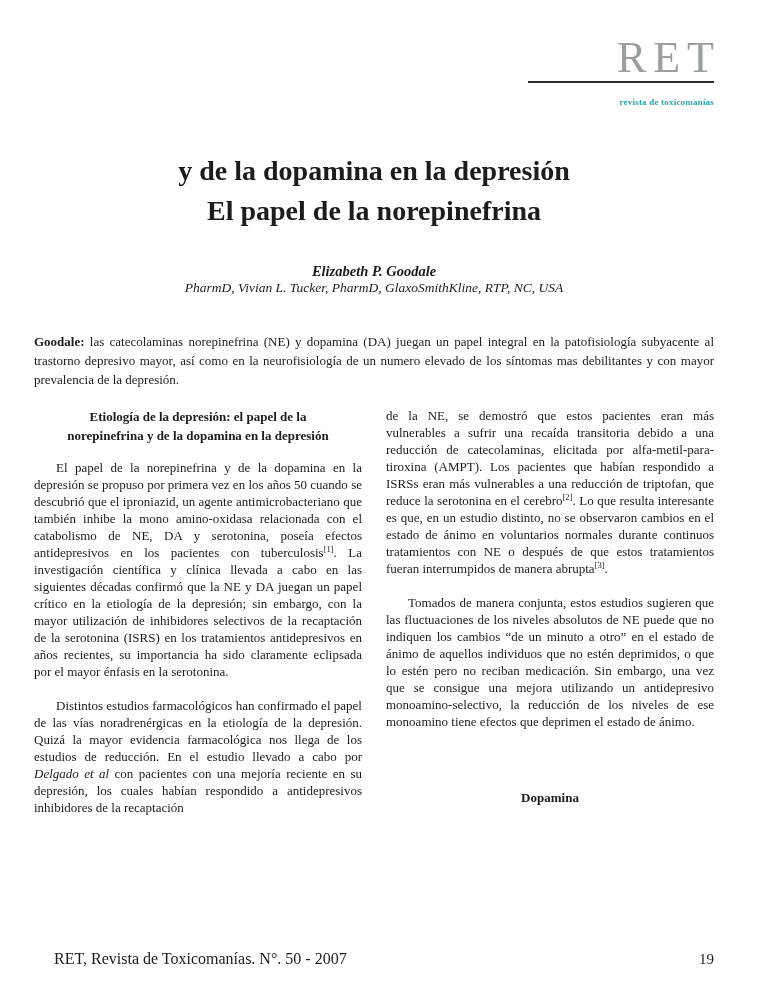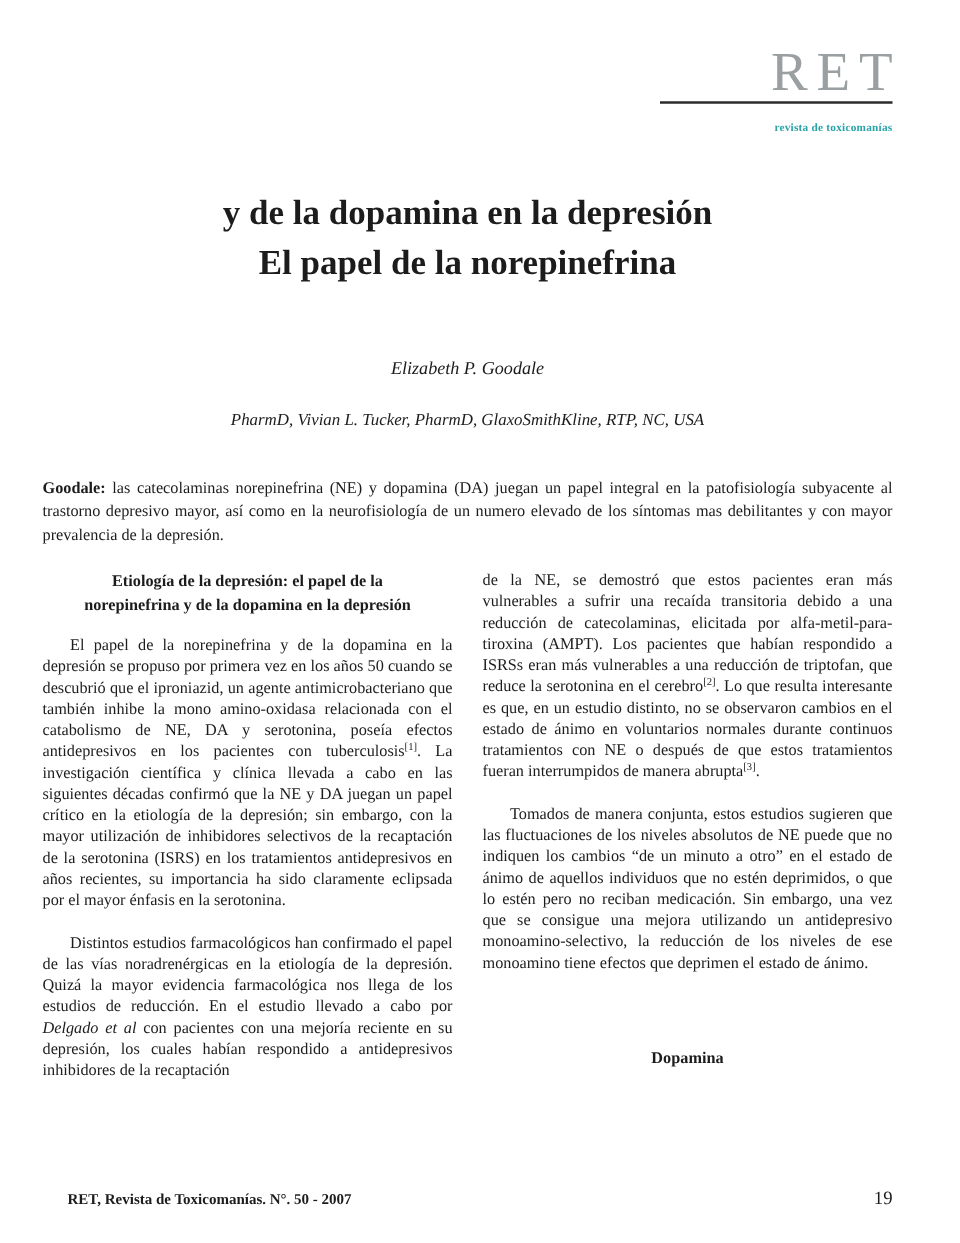--- a/index.html
+++ b/index.html
@@ -32,22 +32,22 @@
     font-weight: bold;
     font-size: 9px;
     letter-spacing: 0.2px;
     margin-top: 14px;
     color: var(--teal, #2aa3a8);
   }
 
   
   .title { margin: 44px 0 0 0; text-align: center; font-size: 28px; font-weight: bold; line-height: 40px; }
   .title .tl { display: block; }
-  .author { margin-top: 56px; text-align: center; font-weight: normal; font-style: italic; font-size: 14.5px; }
-  .affiliation { margin-top: 24px; text-align: center; font-style: italic; font-size: 13.5px; }
+  .author { margin-top: 32px; text-align: center; font-weight: bold; font-style: italic; font-size: 14.5px; }
+  .affiliation { text-align: center; font-style: italic; font-size: 13.5px; }
 
   
   .abstract { margin: 36px 0 0 0; text-align: justify; font-size: 13px; line-height: 19px; }
   .abstract b { font-weight: bold; }
 
   
   .columns { display: flex; gap: 24px; margin-top: 18px; }
   .col { flex: 1; min-width: 0; }
   .colhead { margin: 0 0 14px 0; font-size: 13px; font-weight: bold; text-align: center; line-height: 19px; }
   .colhead.pad { padding: 0 18px; }
@@ -57,21 +57,21 @@
   .body + .body { margin-top: 17px; }
   sup.ref { font-size: 8.5px; vertical-align: super; line-height: 0; }
   .em { font-style: italic; }
 
   
   .footer {
     position: absolute;
     left: 54px; right: 54px; bottom: 26px;
     display: flex; justify-content: space-between; align-items: baseline;
   }
-  .footer .fj { font-weight: bold; font-size: 12px; }
+  .footer .fj { font-weight: normal; font-size: 16px; }
   .footer .fp { font-size: 15px; }
 </style>
 </head>
 <body>
 
 <div class="page">
 
   <header class="masthead">
     <div class="logo">RET</div>
     <div class="rule"></div>

